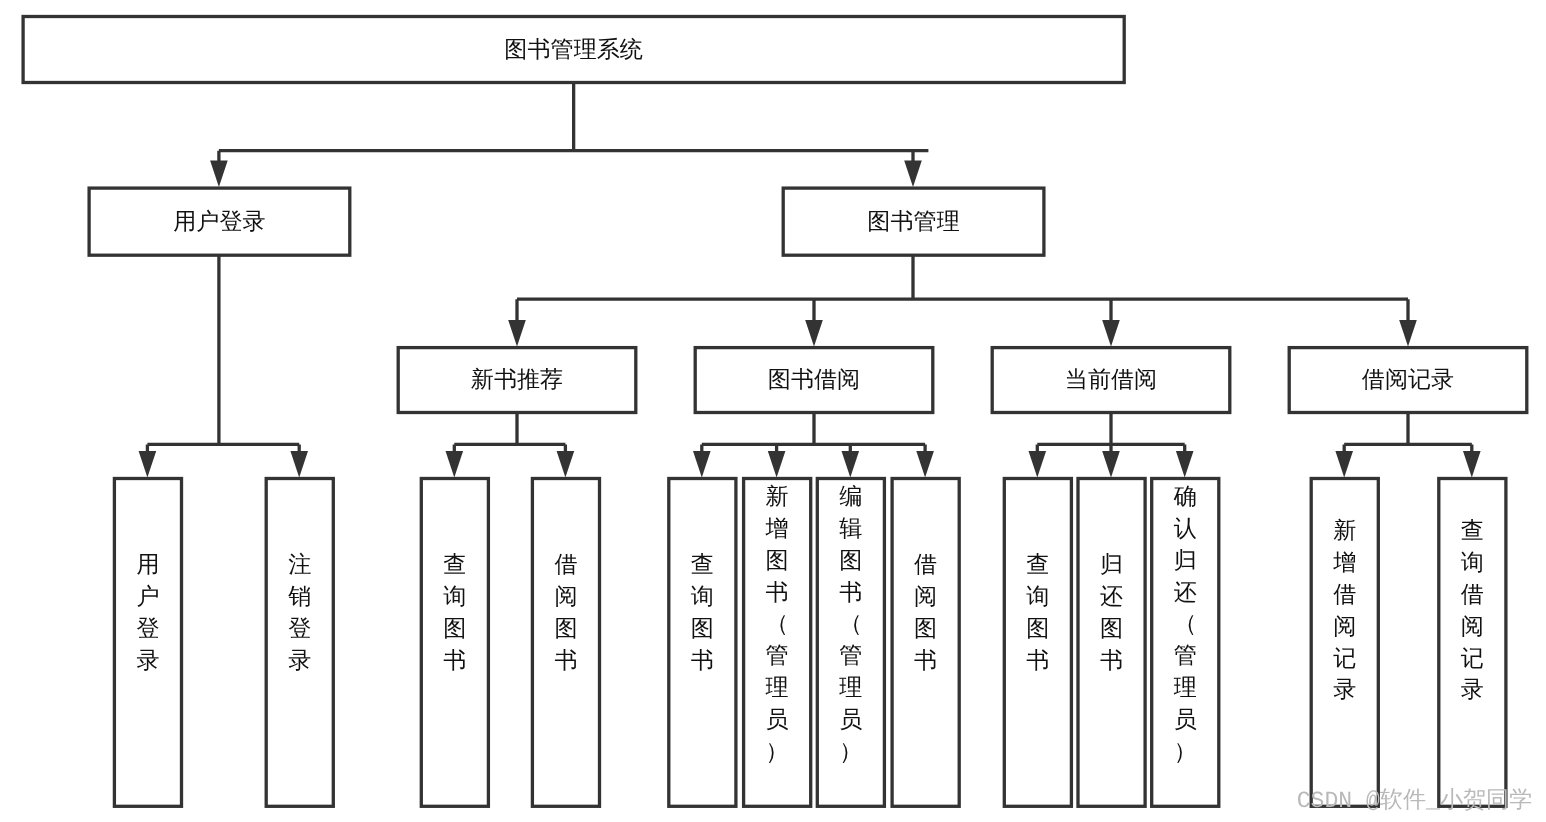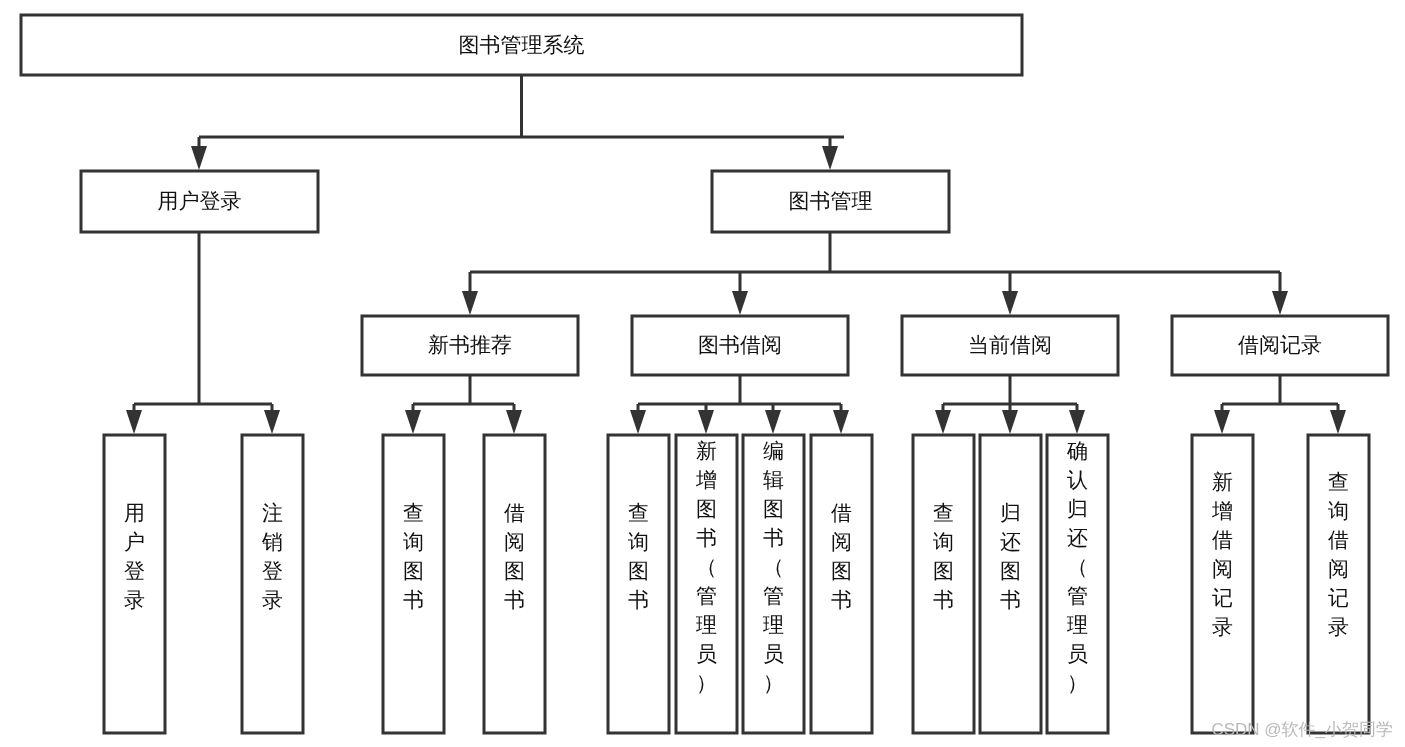--- a/index.html
+++ b/index.html
@@ -48,22 +48,22 @@
   .node-label-v {
     font-family: "DejaVu Sans", "Liberation Sans", sans-serif;
     font-size: 21px;
     fill: #111111;
     text-anchor: middle;
   }
   .watermark {
     position: absolute;
     right: 12px;
     bottom: 6px;
-    font-family: Liberation Sans, sans-serif;
-    font-size: 17px;
+    font-family: Liberation Mono, monospace;
+    font-size: 21px;
     color: #b9b9b9;
     white-space: nowrap;
     pointer-events: none;
   }
 </style>
 </head>
 <body>
 
 <div id="diagram-root">
 

